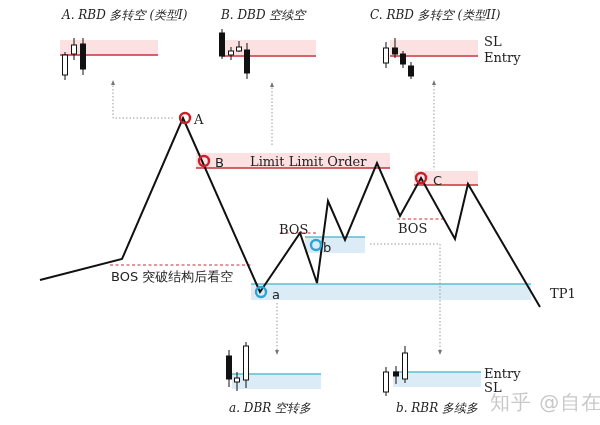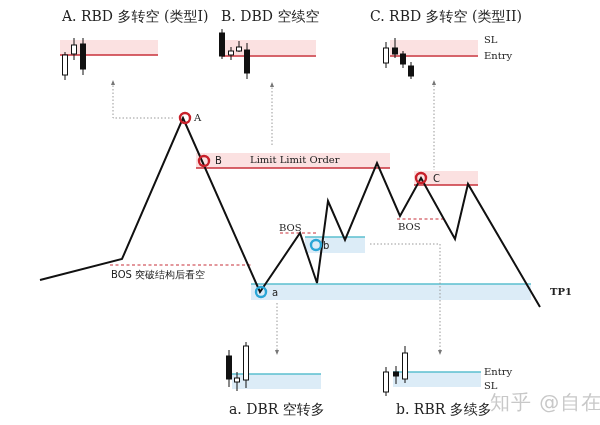--- a/index.html
+++ b/index.html
@@ -1,20 +1,20 @@
 <!DOCTYPE html>
 <html><head>
 <meta charset="utf-8">
 <style>
   html, body { margin: 0; padding: 0; background: #ffffff; }
   body { width: 600px; height: 425px; overflow: hidden; position: relative; font-family: "DejaVu Serif", serif; }
   #canvas { position: absolute; left: 0; top: 0; width: 600px; height: 425px; }
-  .lbl { position: absolute; font-family: "DejaVu Serif", serif; font-size: 10px; color: #222; white-space: nowrap; line-height: 1; }
+  .lbl { position: absolute; font-family: "DejaVu Serif", serif; font-size: 13px; color: #222; white-space: nowrap; line-height: 1; }
   .lbl-sans { font-family: "DejaVu Sans", sans-serif; }
-  .title { font-size: 14px; color: #222; }
+  .title { font-size: 12px; color: #222; font-style: italic; }
   .watermark { position: absolute; font-family: "DejaVu Sans", sans-serif; font-size: 20px; color: rgba(190,190,190,0.85); letter-spacing: 1px; white-space: nowrap; }
 </style>
 </head>
 <body>
 
 <svg id="canvas" viewBox="0 0 600 425" xmlns="http://www.w3.org/2000/svg">
 
   <g>
     <rect x="60" y="40" width="98" height="15" fill="#fbe1e1"></rect>
     <line x1="60" y1="55" x2="158" y2="55" stroke="#c8303a" stroke-width="1.4"></line>
@@ -125,20 +125,20 @@
 <div class="lbl lbl-sans" style="left:215px; top:156px;">B</div>
 <div class="lbl" style="left:250px; top:155px;">Limit Limit Order</div>
 <div class="lbl lbl-sans" style="left:433px; top:174px;">C</div>
 
 <div class="lbl" style="left:279px; top:223px;">BOS</div>
 <div class="lbl" style="left:398px; top:222px;">BOS</div>
 <div class="lbl lbl-sans" style="left:111px; top:270px;text-align:right;">BOS 突破结构后看空</div>
 
 <div class="lbl lbl-sans" style="left:323px; top:241px;">b</div>
 <div class="lbl lbl-sans" style="left:272px; top:288px;">a</div>
-<div class="lbl" style="left:550px; top:287px;font-weight:bold;">TP1</div>
+<div class="lbl" style="left:550px; top:287px;">TP1</div>
 
 <div class="lbl title" style="left:229px; top:402px;">a. DBR 空转多</div>
 <div class="lbl title" style="left:396px; top:402px;">b. RBR 多续多</div>
 <div class="lbl" style="left:484px; top:367px;">Entry</div>
 <div class="lbl" style="left:484px; top:381px;">SL</div>
 
 <div class="watermark" style="left:490px; top:389px;">知乎 @自在</div>
 
 </body></html>

